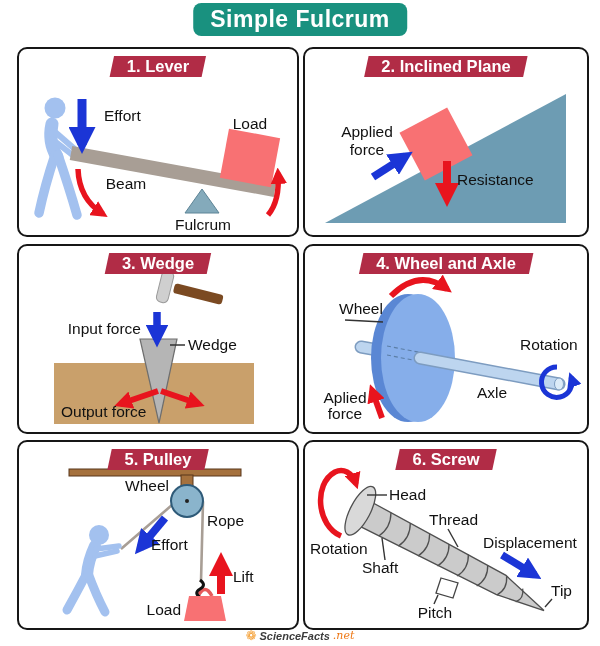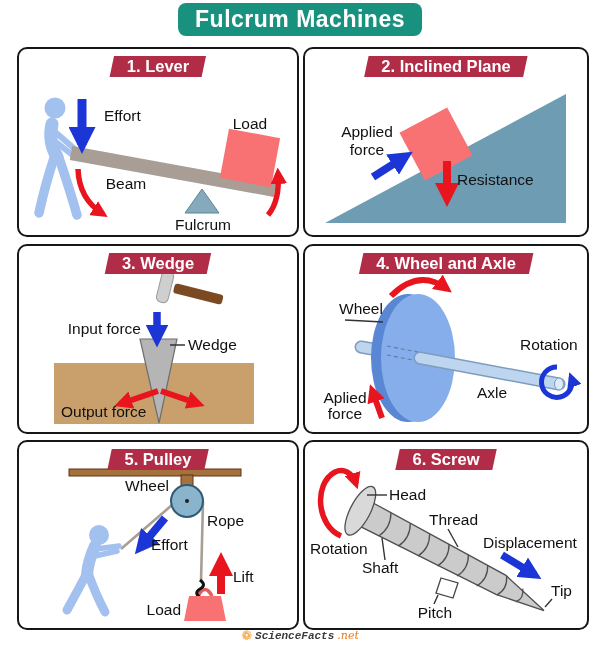--- a/index.html
+++ b/index.html
@@ -16,29 +16,29 @@
   .p5{left:17px;top:440px;width:278px;height:186px;}
   .p6{left:303px;top:440px;width:282px;height:186px;}
   .banner{position:absolute;top:7px;left:50%;transform:translateX(-50%) skewX(-12deg);
         background:#b12c46;color:#fff;padding:1px 15px;z-index:2;white-space:nowrap;}
   .banner span{display:inline-block;transform:skewX(12deg);font-weight:bold;font-size:16.5px;}
   svg.art{position:absolute;left:0;top:0;width:100%;height:100%;}
   svg text{font-family:"Liberation Sans",sans-serif;font-size:15.5px;fill:#111;}
   .footer{position:absolute;bottom:4px;left:50%;transform:translateX(-50%);
         display:flex;align-items:center;gap:3px;font-size:11px;}
   .flower{color:#f49b2b;font-size:13px;line-height:1;}
-  .brand{font-family:Liberation Mono, monospace;font-style:italic;color:#3c3c3c;font-weight:bold;}
+  .brand{font-family:Liberation Sans, sans-serif;font-style:italic;color:#3c3c3c;font-weight:bold;}
   .suffix{color:#ee7714;font-family:"DejaVu Serif",serif;font-style:italic;font-weight:normal;}
 </style>
 </head>
 <body>
 
 <div class="page">
 
-  <div class="main-title">Fulcrum Machines</div>
+  <div class="main-title">Simple Fulcrum</div>
 
   <div class="panel p1">
     <div class="banner">
       <span>1. Lever</span>
     </div>
     <svg class="art" viewBox="0 0 278 186">
       <defs>
         <marker id="b1" markerWidth="3" markerHeight="3" refX="2" refY="1.5" orient="auto">
           <path d="M0,0 L3,1.5 L0,3 Z" fill="#1b35d6"></path>
           </marker>

